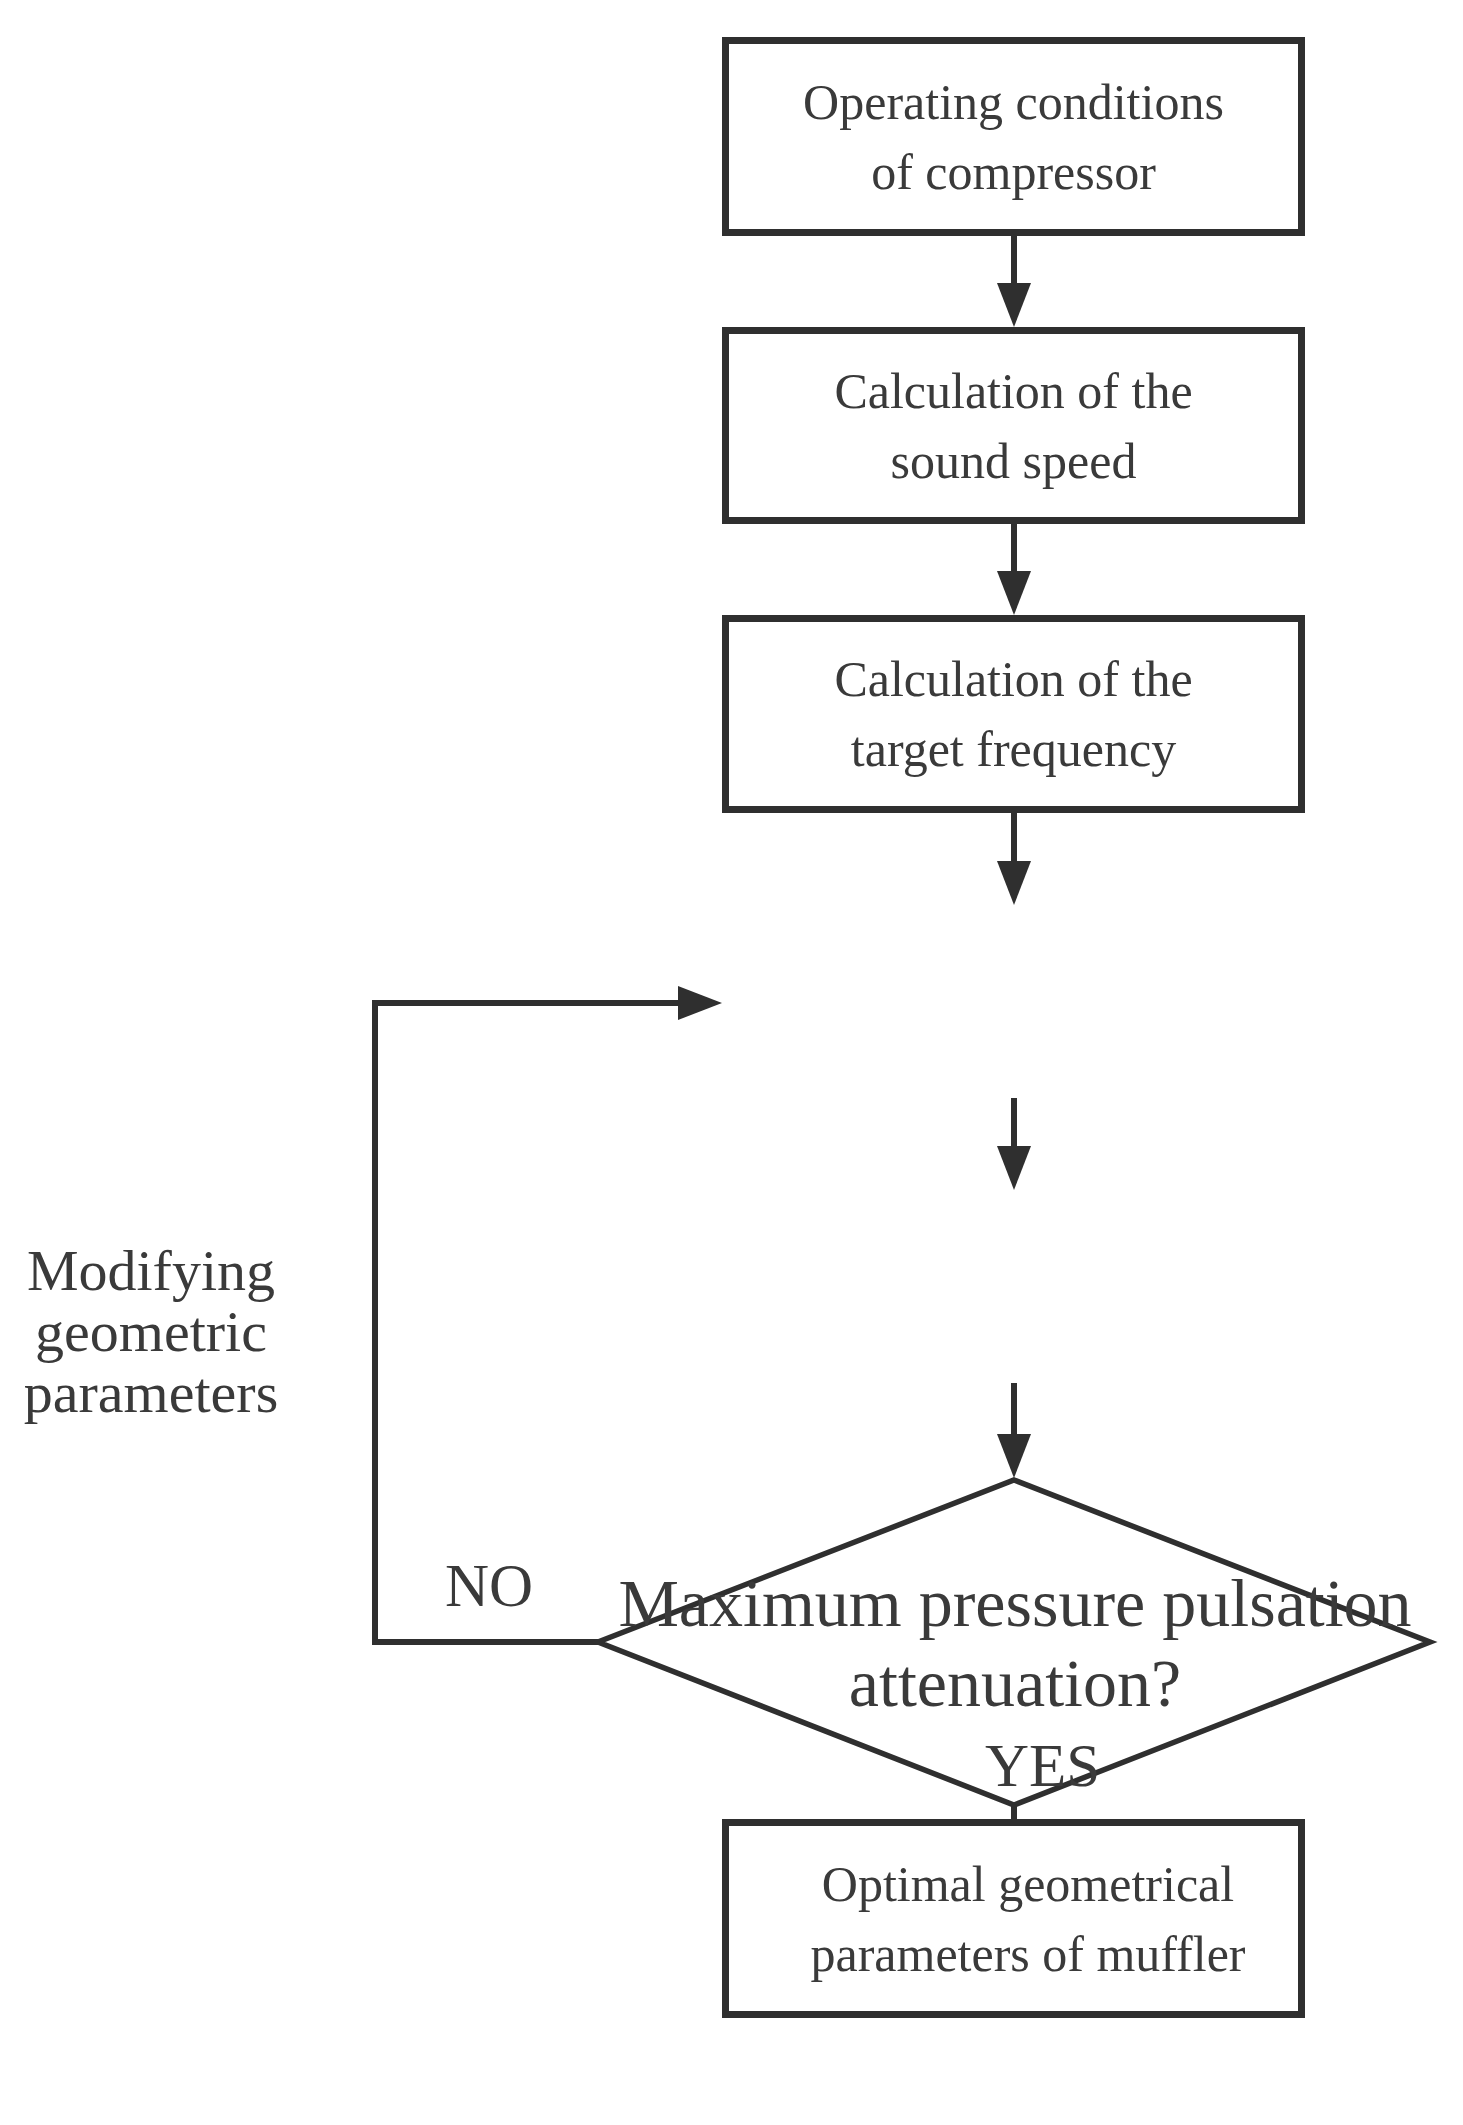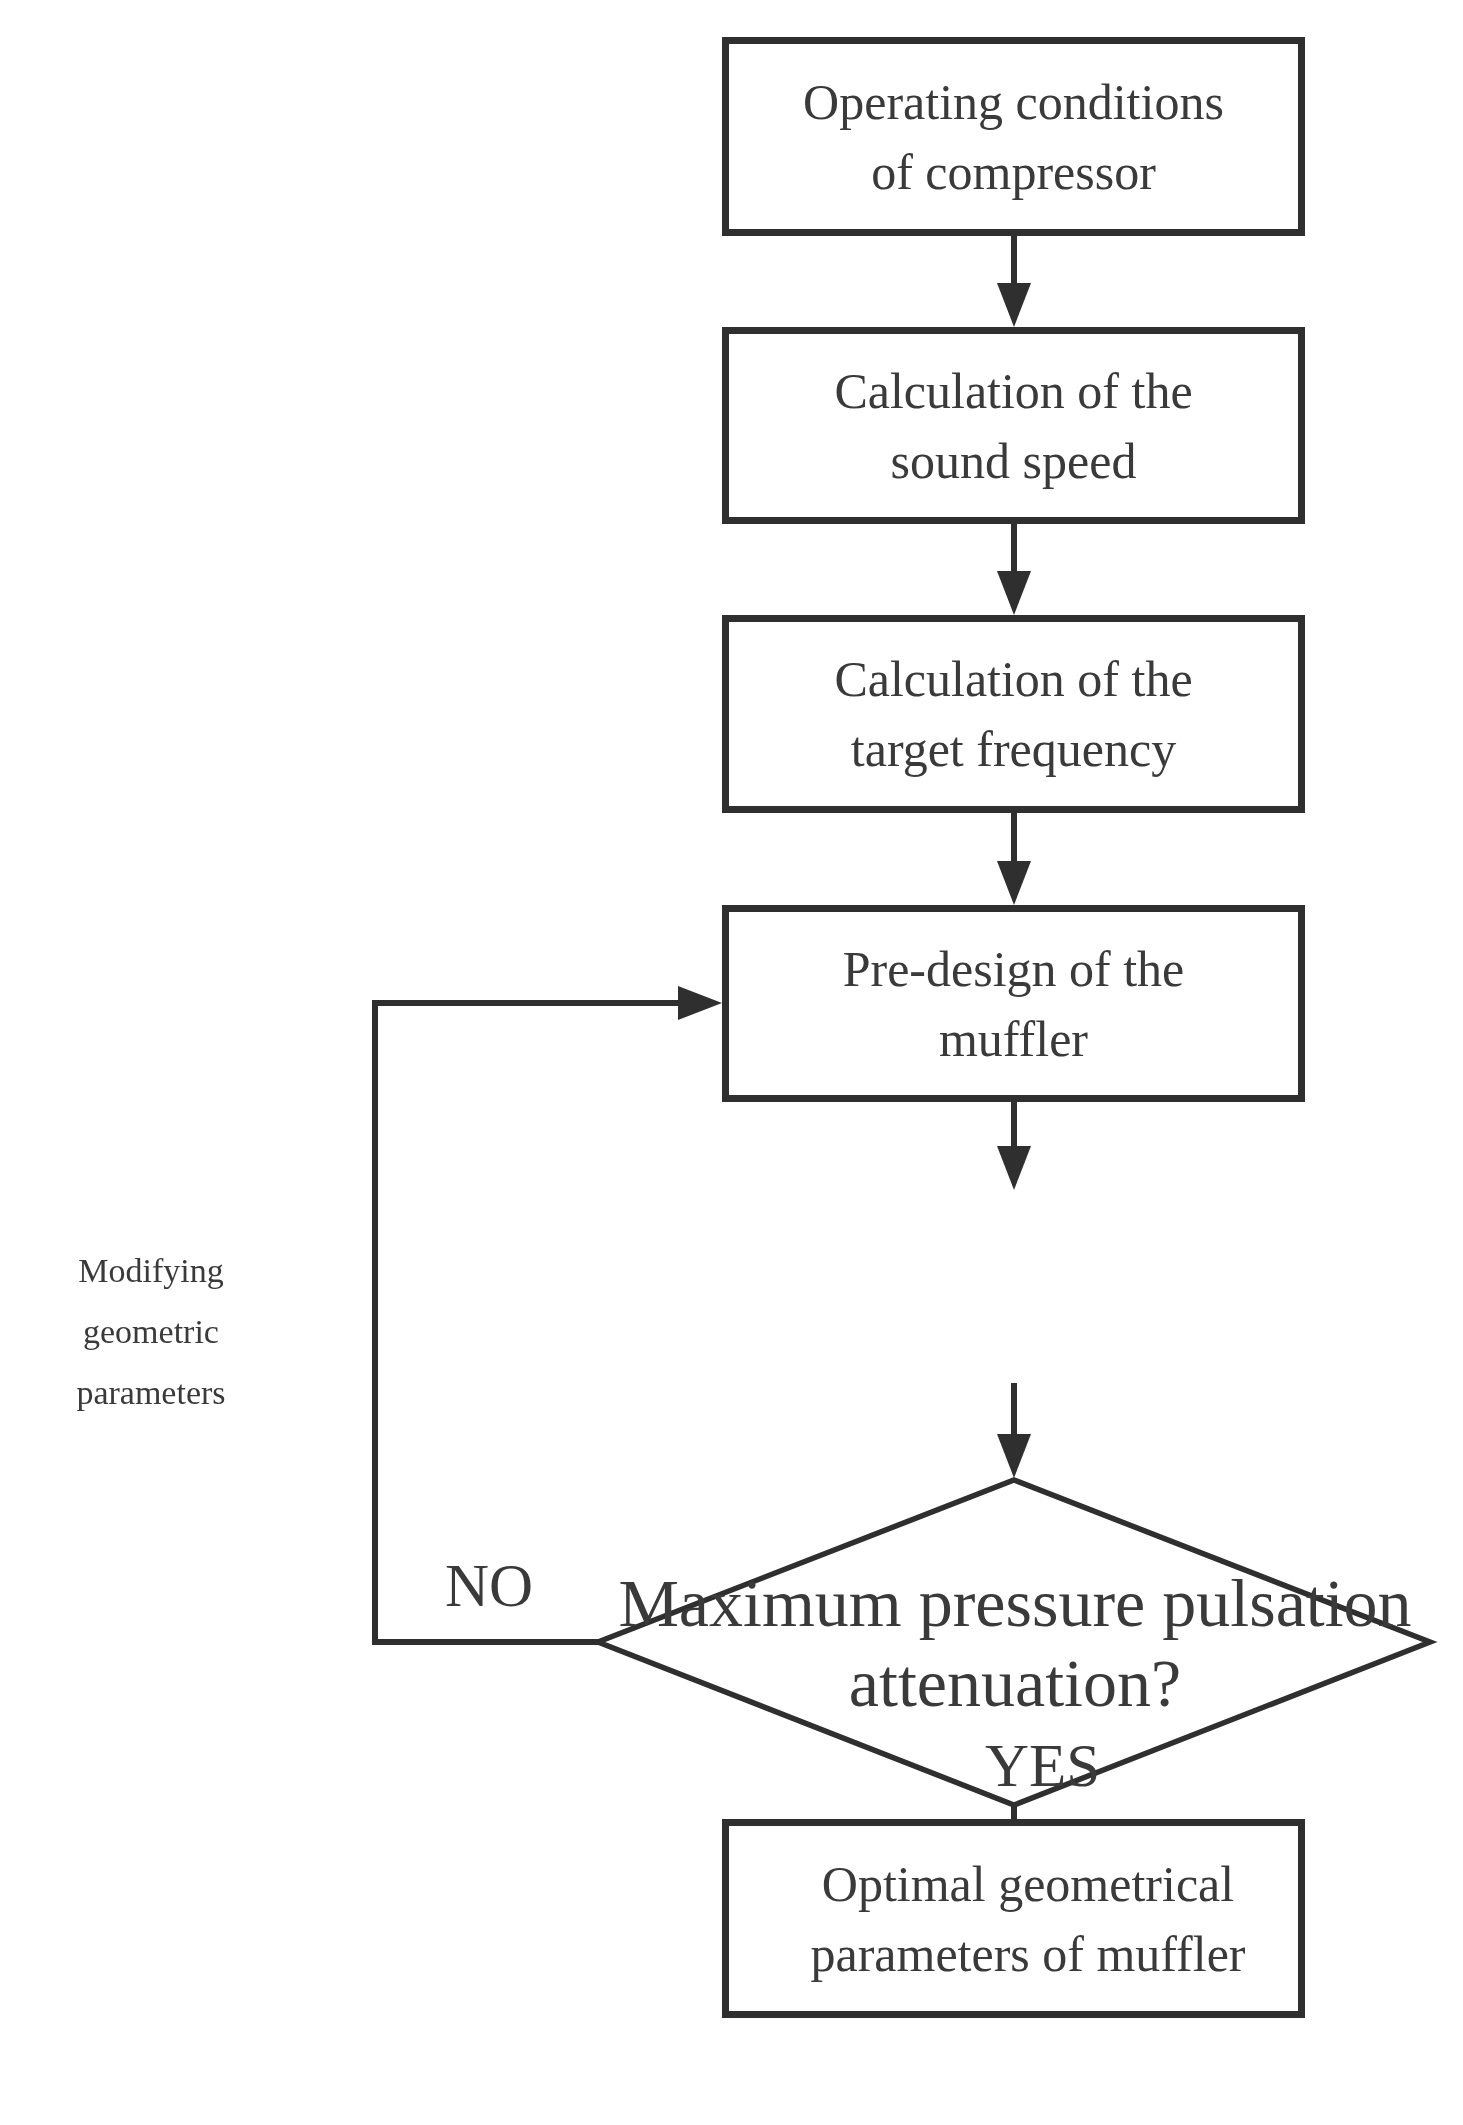--- a/index.html
+++ b/index.html
@@ -49,21 +49,21 @@
     white-space:pre-line;
   }
   .edge-label{
     position:absolute;font-size:61px;line-height:52px;text-align:left;
     white-space:pre-line;
   }
   .lbl-no{left:445px;top:1560px;width:155px;}
   .lbl-yes{left:985px;top:1740px;width:165px;}
   .side-note{
     position:absolute;left:16px;top:1240px;width:270px;
-    font-size:34px;line-height:61px;text-align:center;
+    font-size:58px;line-height:61px;text-align:center;
     white-space:pre-line;
   }
 </style>
 </head>
 <body>
 
 <div class="canvas">
 
   <svg class="connectors" viewBox="0 0 1463 2125" xmlns="http://www.w3.org/2000/svg">
 
@@ -105,24 +105,20 @@
 of compressor</span>
   </div>
   <div class="fbox n1">
     <span>Calculation of the
 sound speed</span>
   </div>
   <div class="fbox n2">
     <span>Calculation of the
 target frequency</span>
   </div>
-  <div class="fbox n3">
-    <span>Pre-design of the
-muffler</span>
-  </div>
   <div class="diamond-label">
     <span>Maximum pressure pulsation
 attenuation?</span>
   </div>
   <div class="fbox n6">
     <span>Optimal geometrical
 parameters of muffler</span>
   </div>
 
   <div class="edge-label lbl-no">NO</div>

